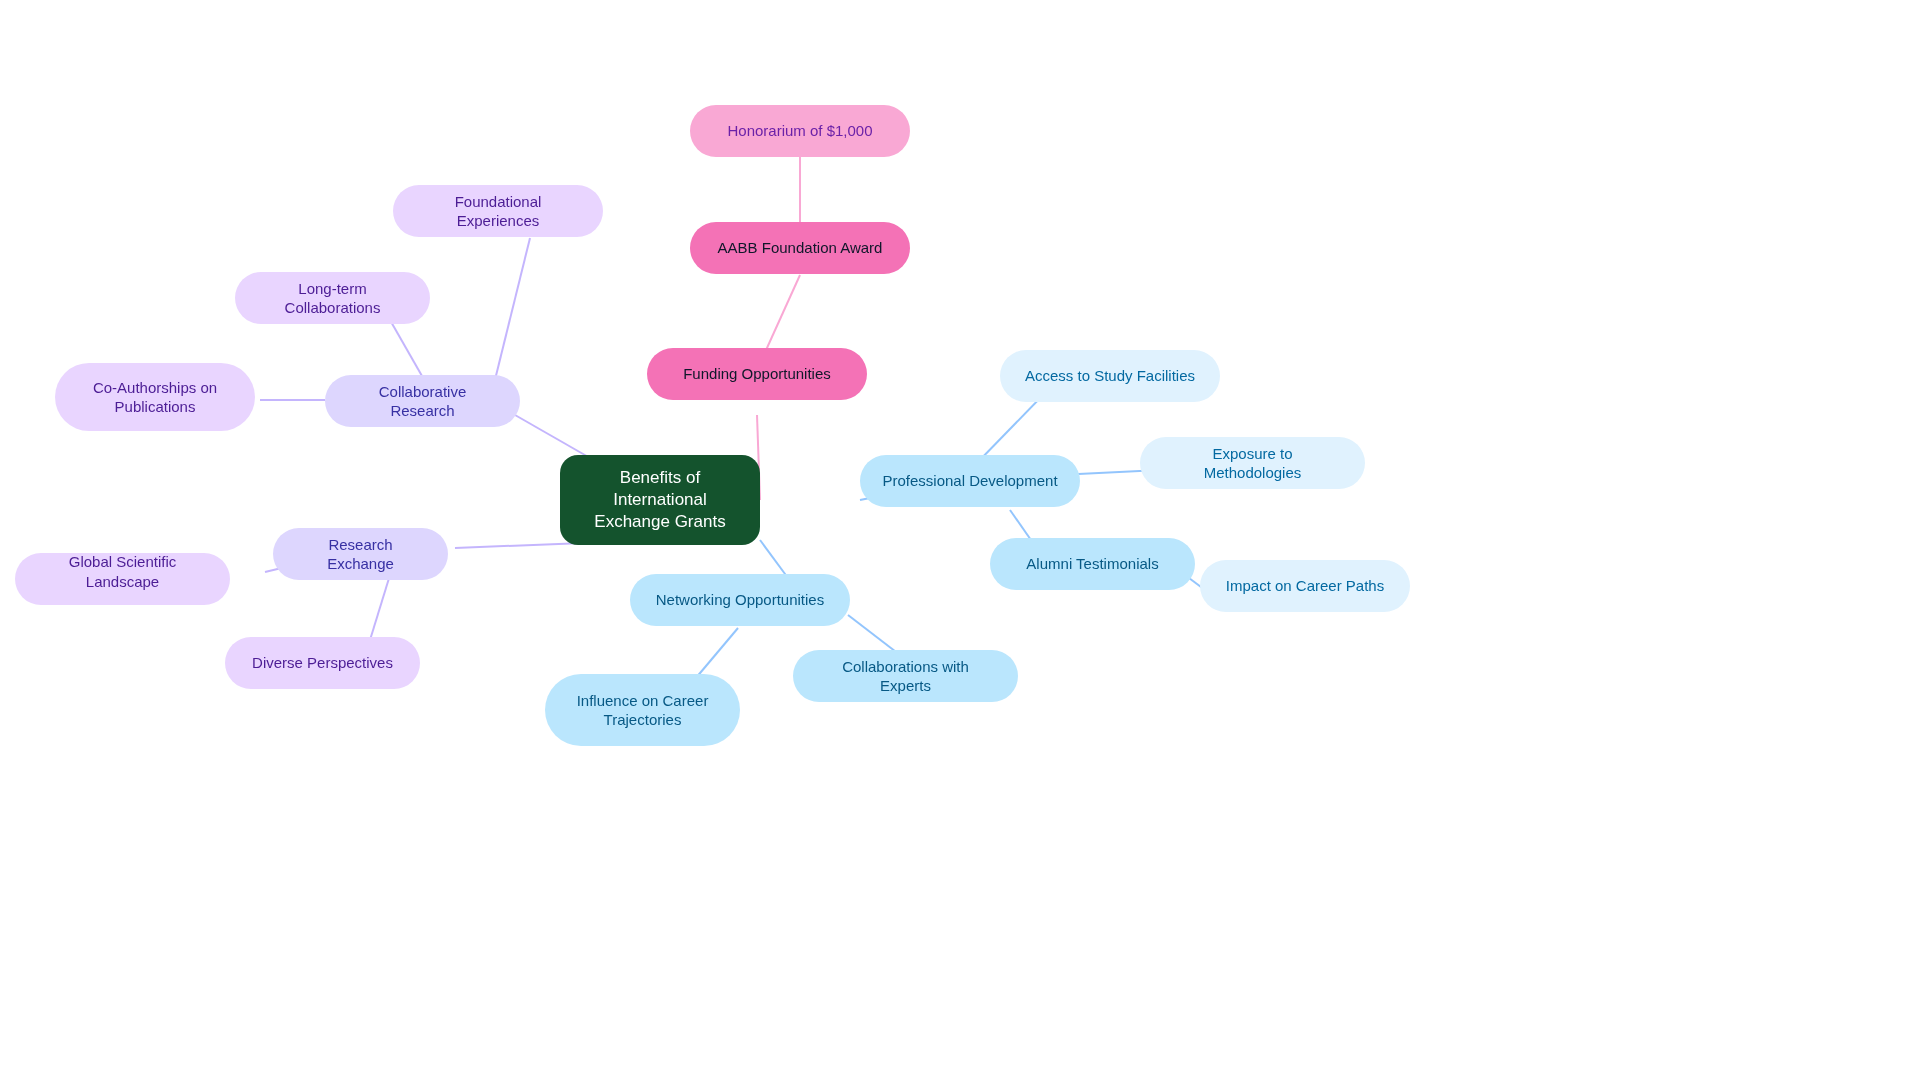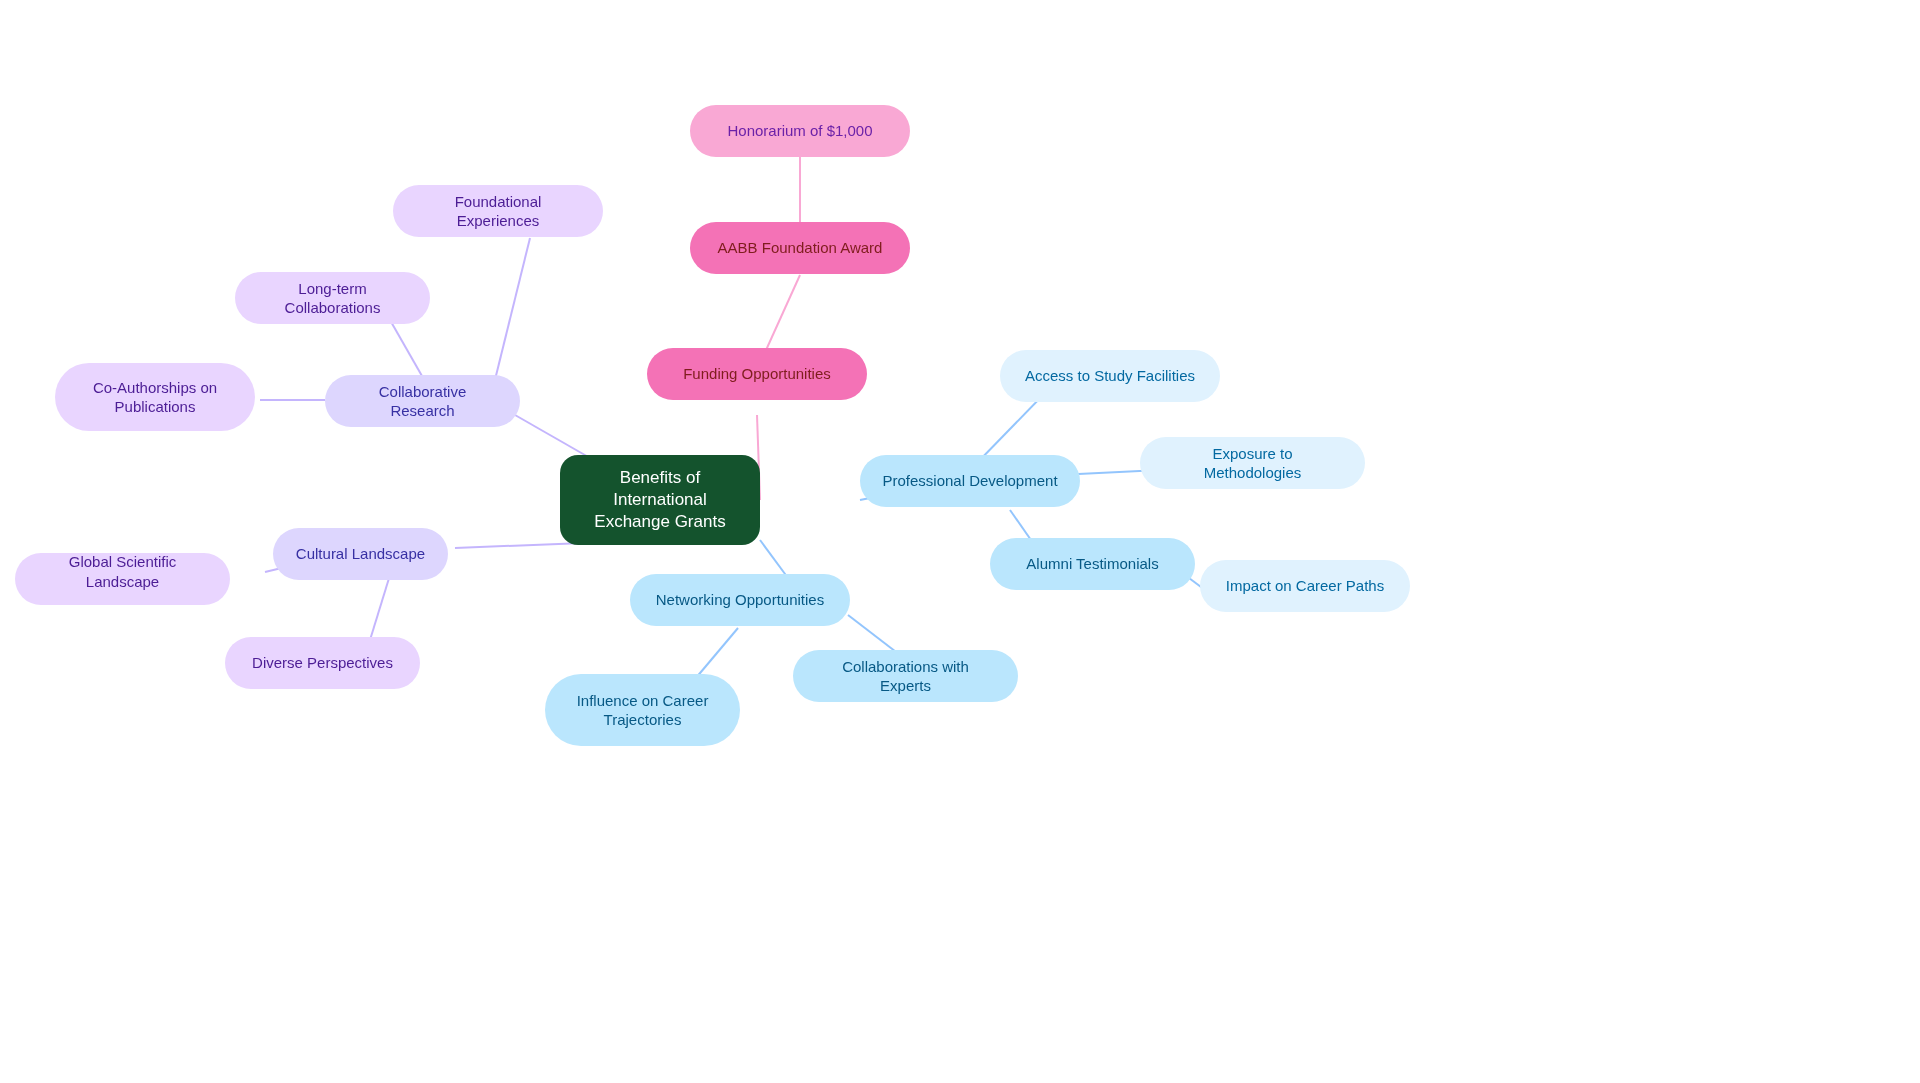--- a/index.html
+++ b/index.html
@@ -34,21 +34,21 @@
       background: #14532d;
       color: #ffffff;
       font-size: 17px;
       font-weight: 500;
       border-radius: 18px;
       width: 200px;
       height: 90px;
     }
     .node-pink-dark {
       background: #f472b6;
-      color: #7f1d1d;
+      color: #0f172a;
       border: none;
     }
     .node-pink-light {
       background: #f9a8d4;
       color: #6b21a8;
       border: none;
     }
     .node-purple {
       background: #e9d5ff;
       color: #4c1d95;
@@ -140,21 +140,21 @@
 <div class="node node-purple" style="left:235px; top:272px; width:195px; height:52px;">
   <span>Long-term Collaborations</span>
 </div>
 
 <div class="node node-purple" style="left:55px; top:363px; width:200px; height:68px;">
   <span style="white-space:pre-line;">Co-Authorships on
 Publications</span>
 </div>
 
 <div class="node node-purple-mid" style="left:273px; top:528px; width:175px; height:52px;">
-  <span>Cultural Landscape</span>
+  <span>Research Exchange</span>
 </div>
 
 <div class="node node-purple" style="left:15px; top:553px; width:215px; height:52px;align-items:flex-end;">
   <span>Global Scientific Landscape</span>
 </div>
 
 <div class="node node-purple" style="left:225px; top:637px; width:195px; height:52px;">
   <span>Diverse Perspectives</span>
 </div>
 

